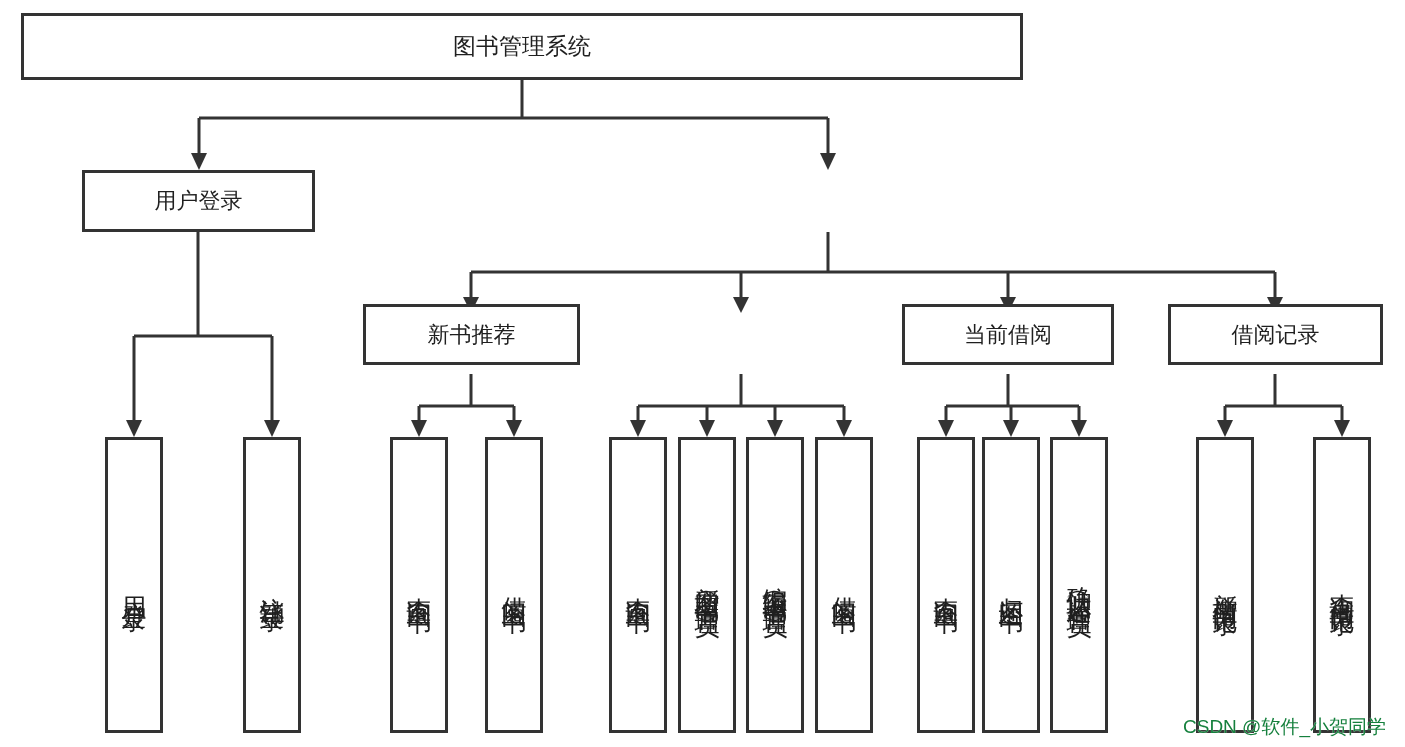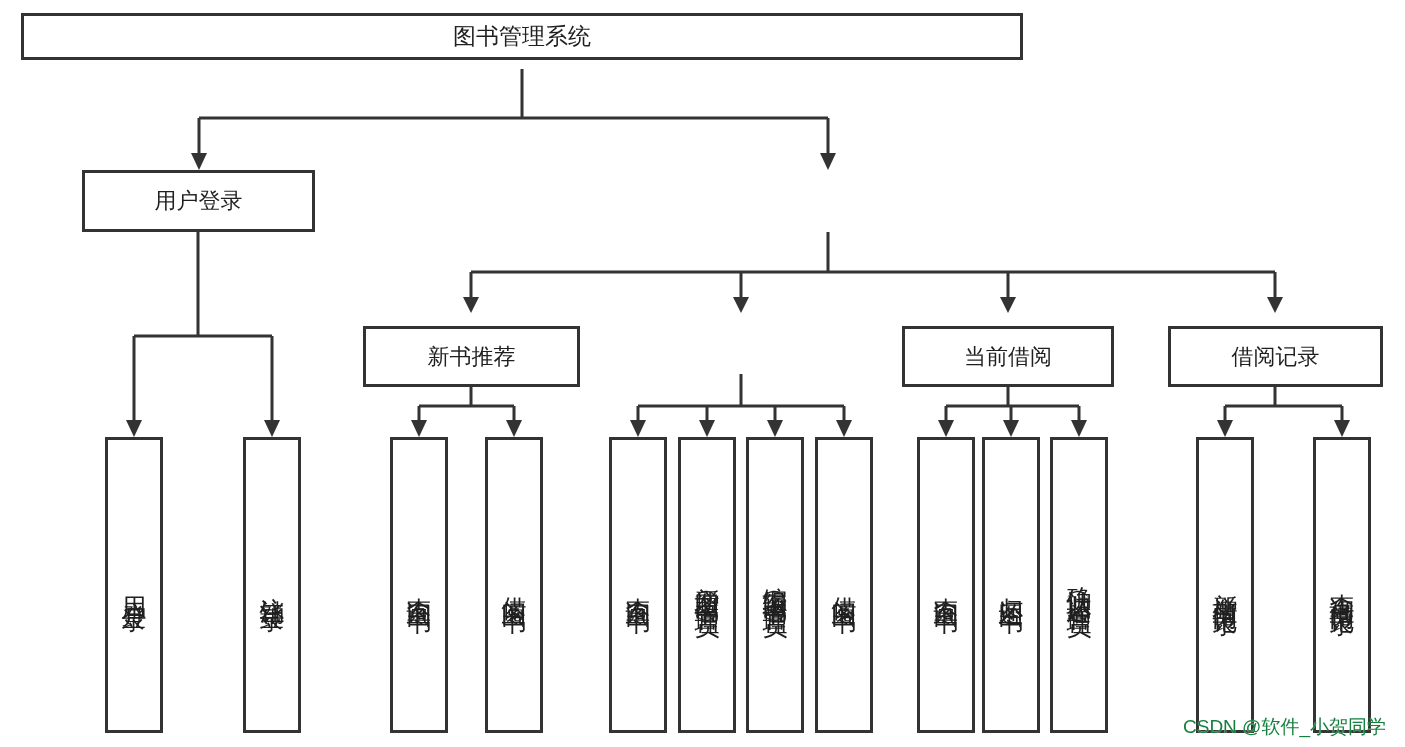--- a/index.html
+++ b/index.html
@@ -24,26 +24,26 @@
     border: 3px solid #333333;
     background: #ffffff;
     display: flex;
     align-items: center;
     justify-content: center;
     text-align: center;
     color: #1f1f1f;
   }
   .root-node {
     left: 21px; top: 13px;
-    width: 1002px; height: 47px;
+    width: 1002px; height: 67px;
     font-size: 23px;
     font-family: Liberation Serif, serif;
   }
   .l2-node { top: 170px; height: 62px; font-size: 22px; }
-  .l3-node { top: 326px; height: 61px; font-size: 22px; }
+  .l3-node { top: 304px; height: 61px; font-size: 22px; }
   .leaf-node {
     top: 437px;
     width: 58px; height: 296px;
     font-size: 25px;
     writing-mode: vertical-rl;
     text-orientation: mixed;
     letter-spacing: 4px;
     line-height: 1;
   }
   .watermark {

